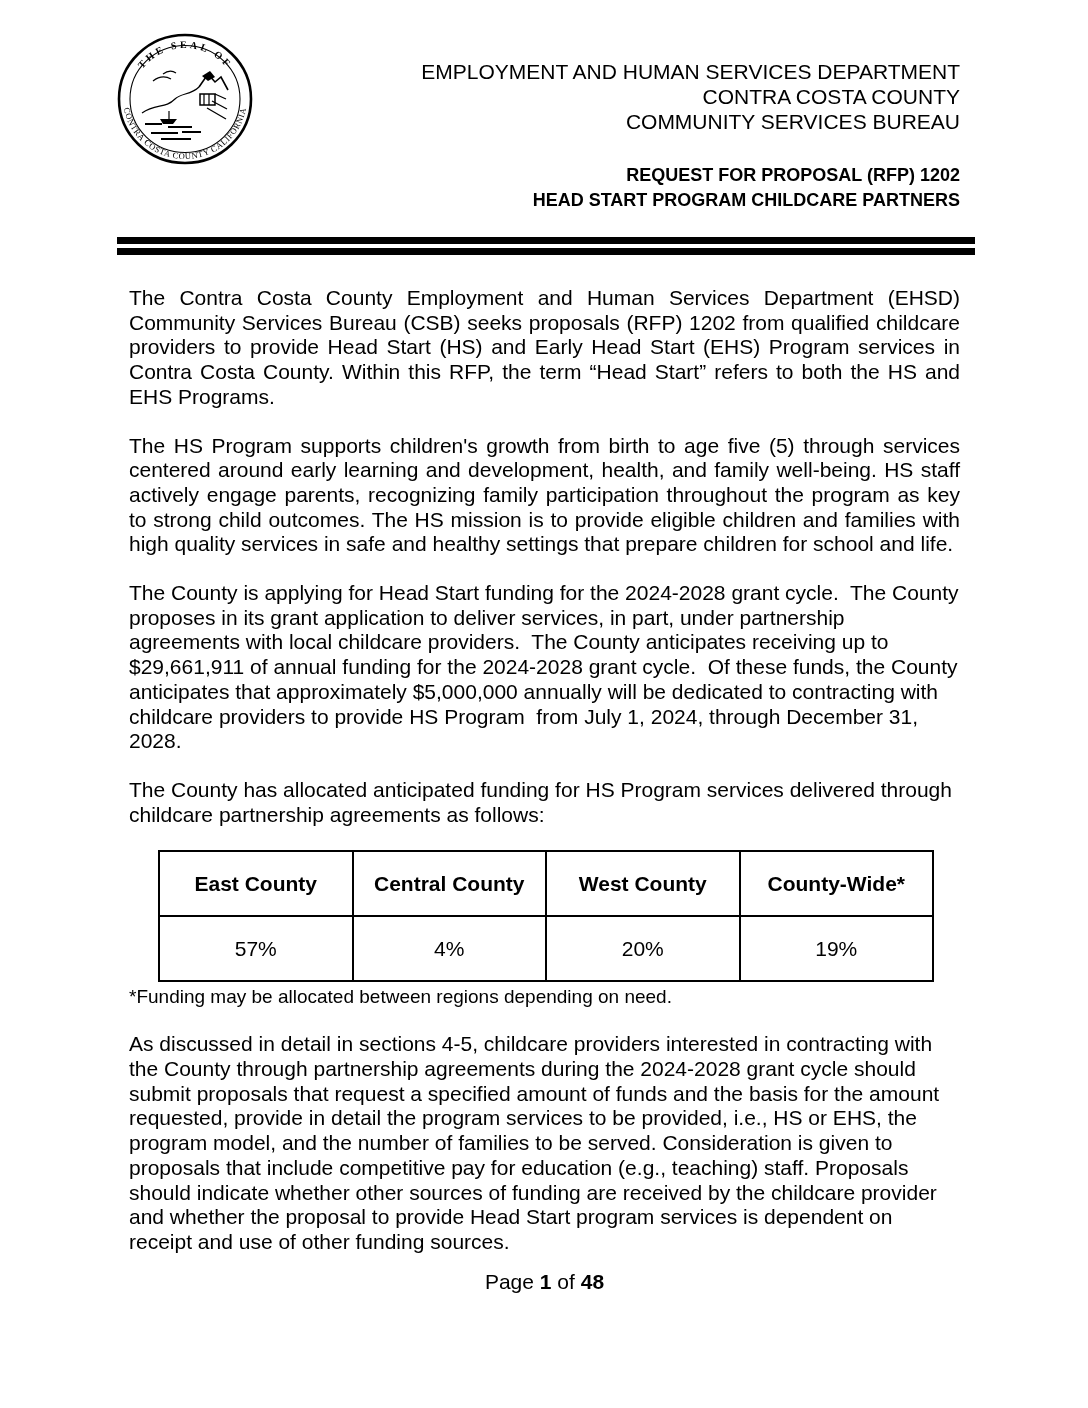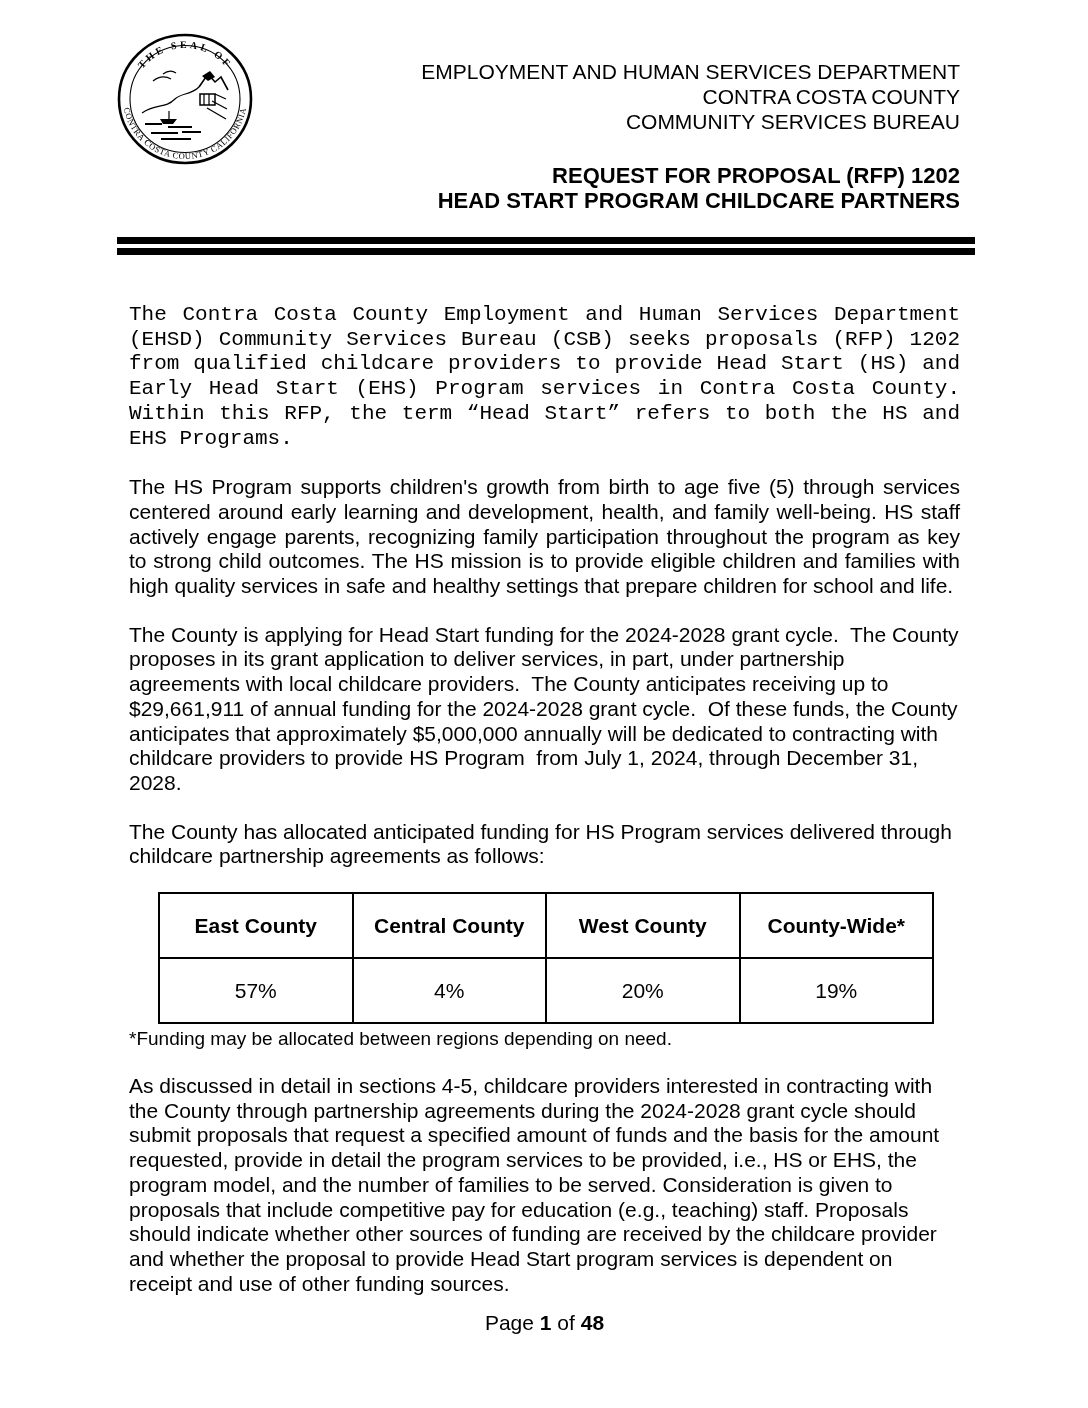--- a/index.html
+++ b/index.html
@@ -27,38 +27,38 @@
   .seal-wrap svg { width: 100%; height: 100%; }
 
   .header-text {
     text-align: right;
     font-size: 21px;
     line-height: 25px;
     margin-top: 26px;
   }
   .rfp-title {
     text-align: right;
-    font-size: 22px;
+    font-size: 18px;
     line-height: 25px;
     font-weight: bold;
     margin-top: 29px;
   }
 
   
   .double-rule { margin: 24px 0 0 -12px; width: 858px; }
   .double-rule .bar { height: 7px; background: #000; }
   .double-rule .bar + .bar { margin-top: 4px; }
 
   
   .body-text p {
     font-size: 21px;
     line-height: 24.7px;
     margin-top: 24px;
   }
-  .body-text p.first { margin-top: 48px; font-family: Liberation Mono, monospace; }
+  .body-text p.first { margin-top: 31px; }
   .body-text p.justified { text-align: justify; }
   .body-text p.leftal { text-align: left; white-space: pre-wrap; }
 
   
   table.alloc {
     border-collapse: collapse;
     margin: 23px 0 0 29px;
     width: 776px;
     font-size: 21px;
     table-layout: fixed;

